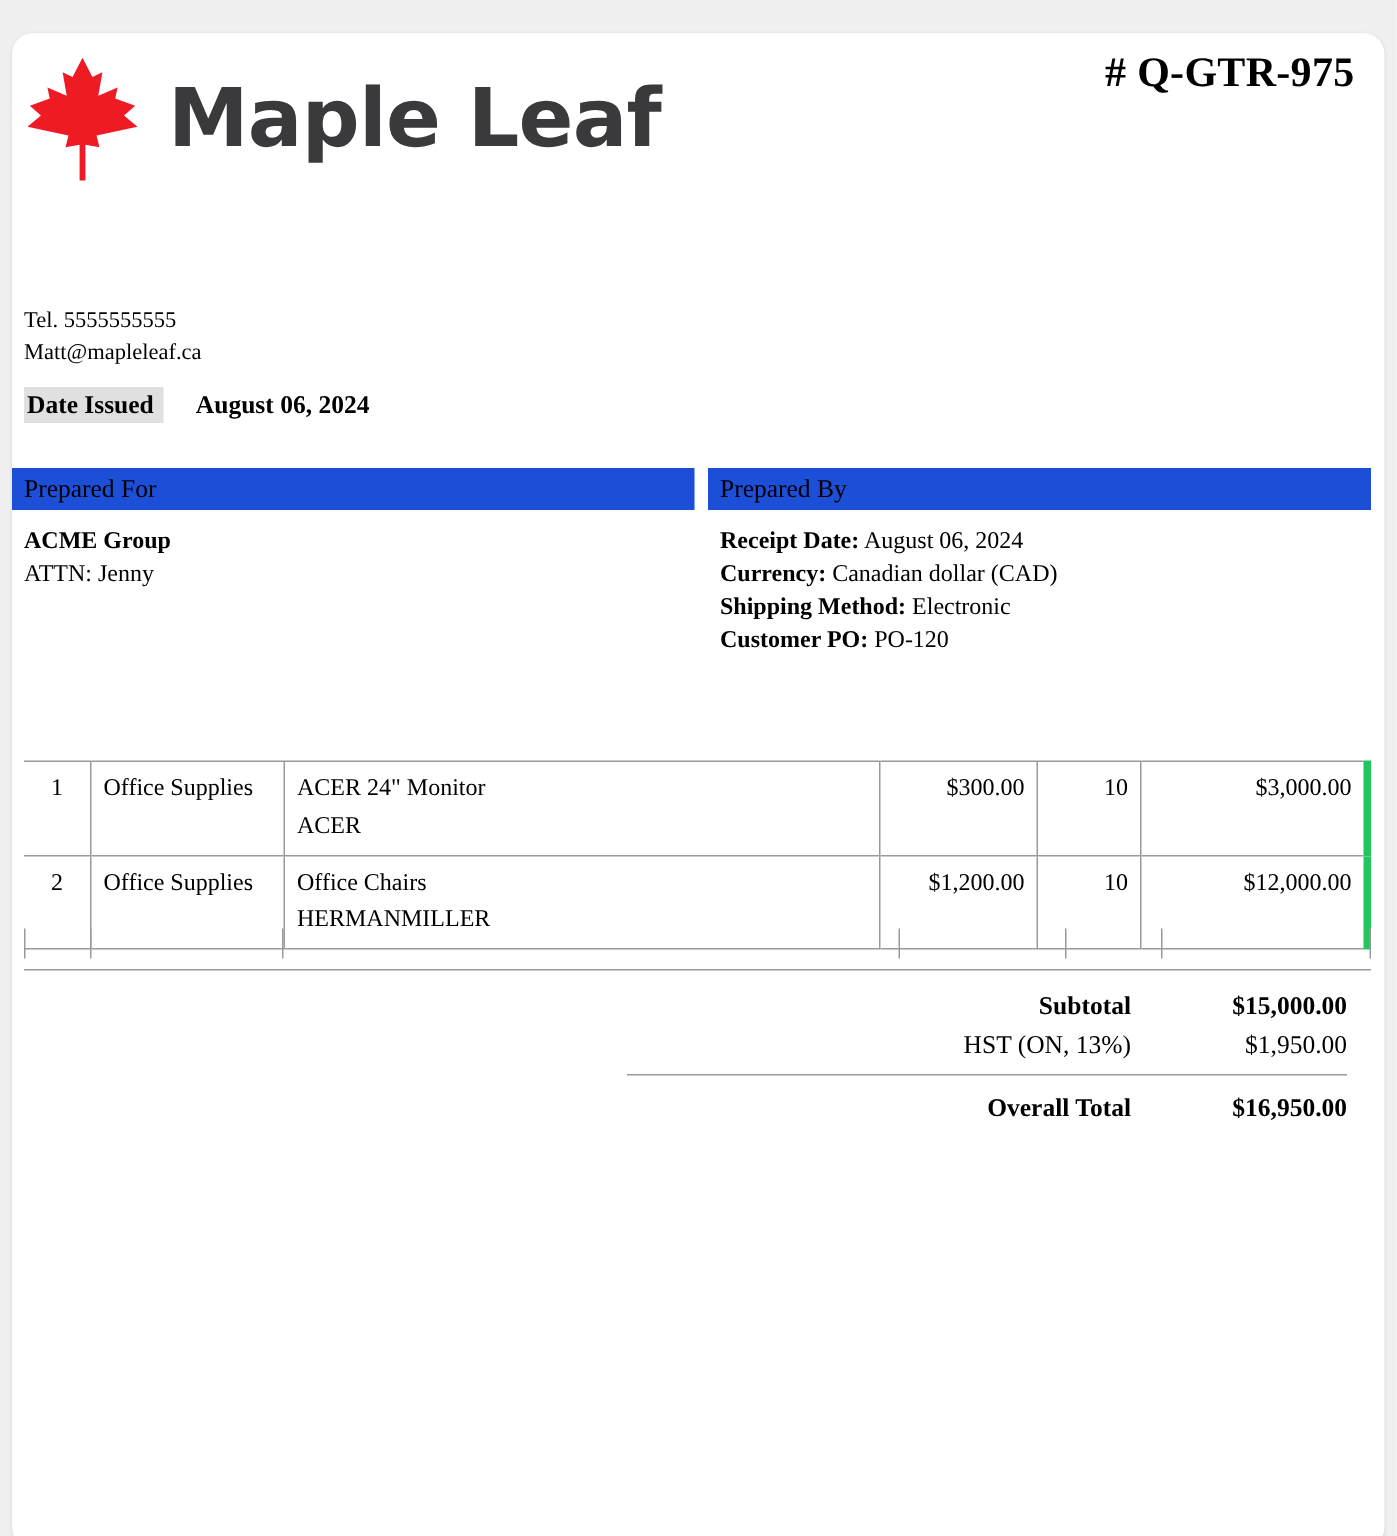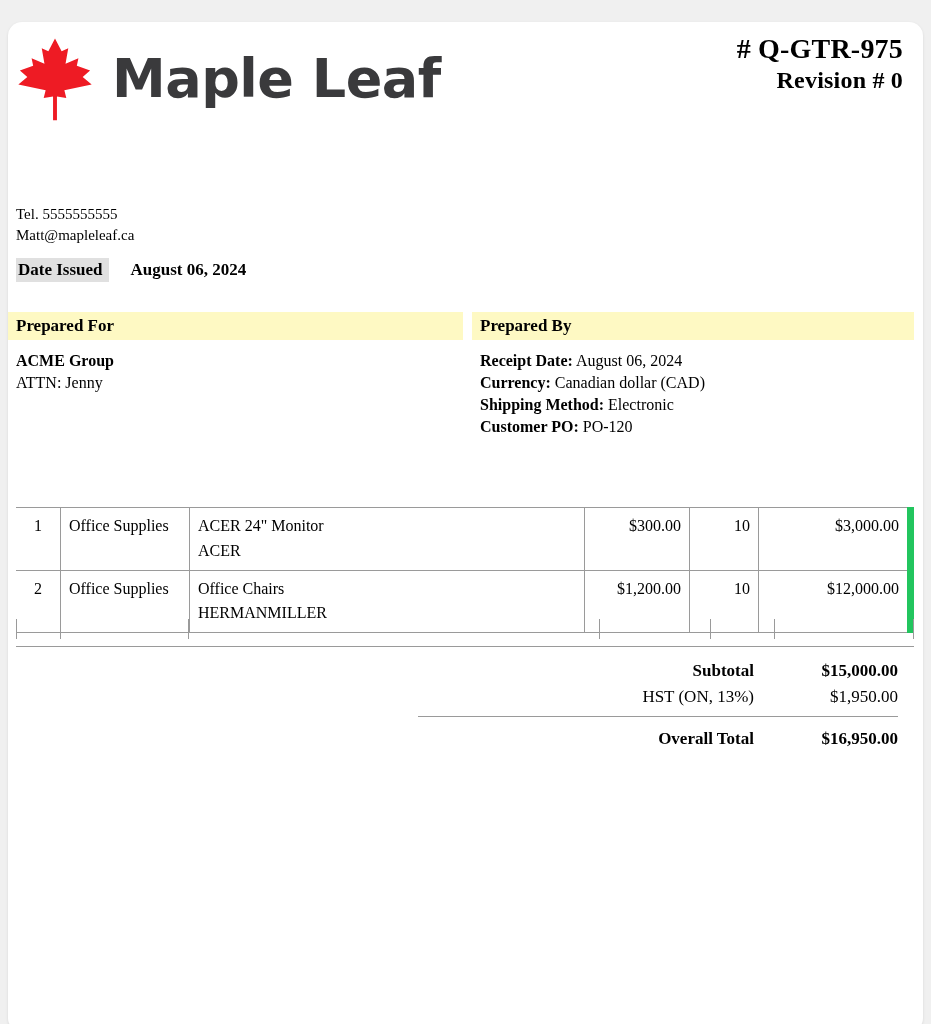--- a/index.html
+++ b/index.html
@@ -103,23 +103,23 @@
     top: 290px;
     right: 0;
   }
   .col {
     position: absolute;
     top: 0;
   }
   .col-left  { left: 0px;  width: 455px; }
   .col-right { left: 464px; width: 442px; }
   .col-head {
-    background: #fef9c3;
+    background: #1d4ed8;
     font-size: 17px;
-    font-weight: bold;
+    font-weight: normal;
     padding: 3px 0 4px 8px;
     line-height: 1.25;
   }
   .col-body {
     padding: 10px 0 0 8px;
     font-size: 16px;
     line-height: 1.38;
   }
   .col-body .strong { font-weight: bold; }
   .kv { white-space: nowrap; }
@@ -140,21 +140,21 @@
     padding: 6px 8px 6px 8px;
     vertical-align: top;
     line-height: 1.55;
   }
   .items tr.first td { border-top: 1px solid #9a9a9a; }
   .items td.c-idx  { width: 28px;  border-left: 1px solid #9a9a9a; text-align: center; }
   .items td.c-cat  { width: 112px; }
   .items td.c-desc { }
   .items td.c-price{ width: 88px;  text-align: right; }
   .items td.c-qty  { width: 52px;  text-align: right; }
-  .items td.c-amt  { width: 132px; text-align: right; border-right: 7px solid #22c55e; }
+  .items td.c-amt  { width: 132px; text-align: right; border-right: 5px solid #22c55e; }
   .items td.c-idx  { border-left: none; }
   .desc-sub { display: block; }
 
   
   .tails {
     position: absolute;
     left: 8px;
     top: 597px;
     width: 898px;
     height: 20px;
@@ -207,21 +207,20 @@
 
   <div class="hdr">
     <div class="logo-wrap">
       <svg class="leaf" viewBox="0 0 100 110" aria-hidden="true">
         <path fill="#ee1b24" d="M50 3 L58.5 19.5 L67 15.5 L63.5 35.5 L80 28.5 L78 38 L95 44 L85.5 52.5 L97 62 L62 69.5 L64.5 79.5 L52.5 77.5 L52.5 108 L47.5 108 L47.5 77.5 L35.5 79.5 L38 69.5 L3 62 L14.5 52.5 L5 44 L22 38 L20 28.5 L36.5 35.5 L33 15.5 L41.5 19.5 Z"></path>
       </svg>
       <div class="logo-text">Maple Leaf</div>
     </div>
     <div class="hdr-right">
       <div class="l2"># Q-GTR-975</div>
-      <div class="l3">Revision # 0</div>
     </div>
   </div>
 
   <div class="contact">
     <div>Tel. 5555555555</div>
     <div>Matt@mapleleaf.ca</div>
   </div>
 
   <div class="dateline">
     <span class="date-label">Date Issued</span><span class="date-val">August 06, 2024</span>

